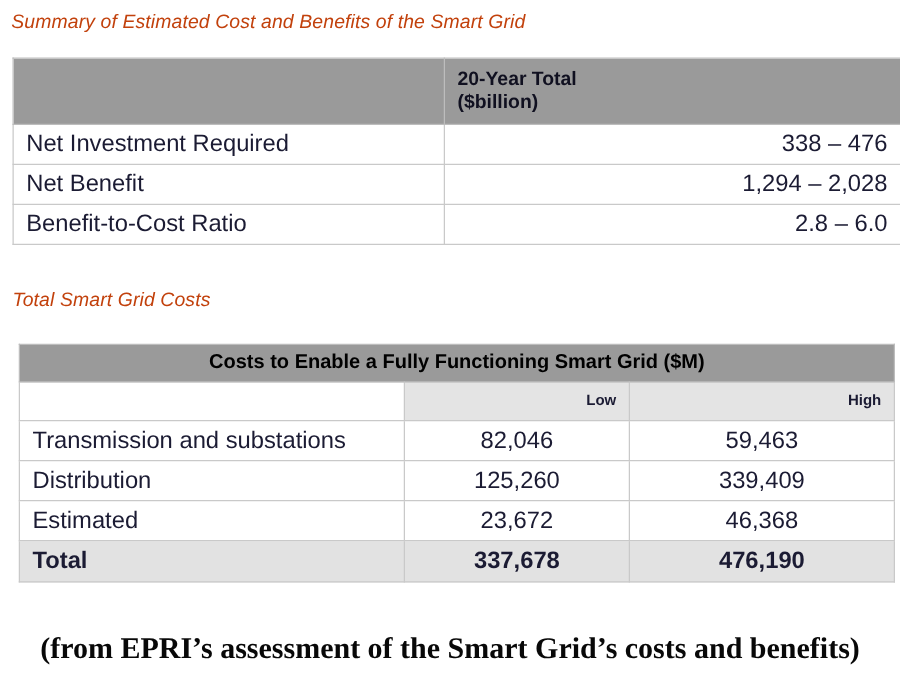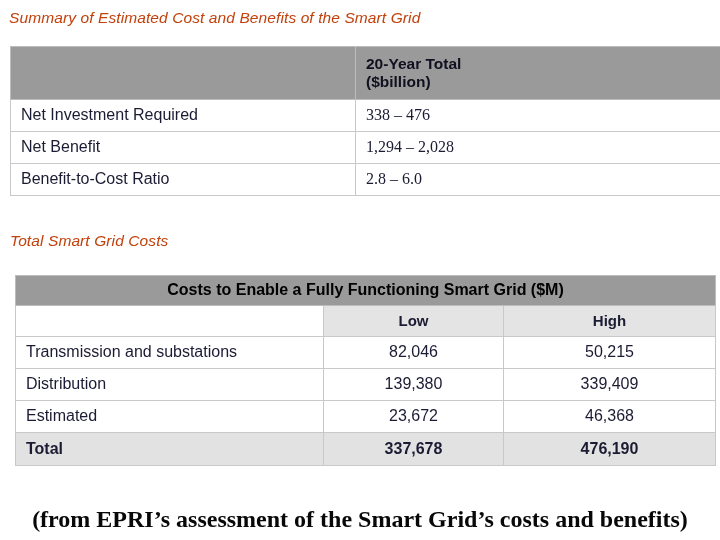--- a/index.html
+++ b/index.html
@@ -35,21 +35,21 @@
     border-collapse: collapse;
     table-layout: fixed;
     font-size: 15px;
     color: #1b1b33;
   }
   .tbl td, .tbl th {
     border: 1px solid #c9c9c9;
     padding: 0 10px;
     vertical-align: middle;
     font-weight: 400;
-    font-size: 16px;
+    font-size: 19px;
     line-height: 1.15;
   }
 
   
   #table-summary {
     left: 10px;
     top: 46px;
     width: 710px;
   }
   #table-summary col.c1 { width: 345px; }
@@ -61,21 +61,21 @@
     border-color: #bdbdbd;
   }
   #table-summary .hdr-total {
     font-weight: bold;
     font-size: 15.5px;
     color: #101020;
   }
   #table-summary .hdr-total .l2 { display: block; }
   #table-summary tbody td { height: 31px; }
   #table-summary tbody td.label { text-align: left; }
-  #table-summary tbody td.value { text-align: left; font-family: Liberation Serif, serif; }
+  #table-summary tbody td.value { text-align: right; }
 
   
   #table-costs {
     left: 15px;
     top: 275px;
     width: 700px;
   }
   #table-costs col.c1 { width: 308px; }
   #table-costs col.c2 { width: 180px; }
   #table-costs col.c3 { width: 212px; }
@@ -83,23 +83,23 @@
     background: #9a9a9a;
     text-align: center;
     font-weight: bold;
     font-size: 16px;
     height: 29px;
     color: #000000;
     border-color: #bdbdbd;
   }
   #table-costs .subhdr td {
     height: 30px;
-    text-align: center;
-    font-weight: bold;
-    font-size: 15px;
+    text-align: right;
+    font-weight: bold;
+    font-size: 12px;
     background: #e4e4e4;
   }
   #table-costs .subhdr td.blank { background: #ffffff; }
   #table-costs tbody.body td { height: 31px; background:#ffffff; }
   #table-costs tbody.body td.label { text-align: left; }
   #table-costs tbody.body td.num { text-align: center; }
   #table-costs tr.total-row td {
     background: #e2e2e2;
     font-weight: bold;
     height: 32px;
@@ -171,25 +171,25 @@
     <tr class="subhdr">
       <td class="blank"></td>
       <td>Low</td>
       <td>High</td>
     </tr>
   </thead>
   <tbody class="body">
     <tr>
       <td class="label">Transmission and substations</td>
       <td class="num">82,046</td>
-      <td class="num">50,215</td>
+      <td class="num">59,463</td>
     </tr>
     <tr>
       <td class="label">Distribution</td>
-      <td class="num">139,380</td>
+      <td class="num">125,260</td>
       <td class="num">339,409</td>
     </tr>
     <tr>
       <td class="label">Estimated</td>
       <td class="num">23,672</td>
       <td class="num">46,368</td>
     </tr>
     <tr class="total-row">
       <td class="label">Total</td>
       <td class="num">337,678</td>

